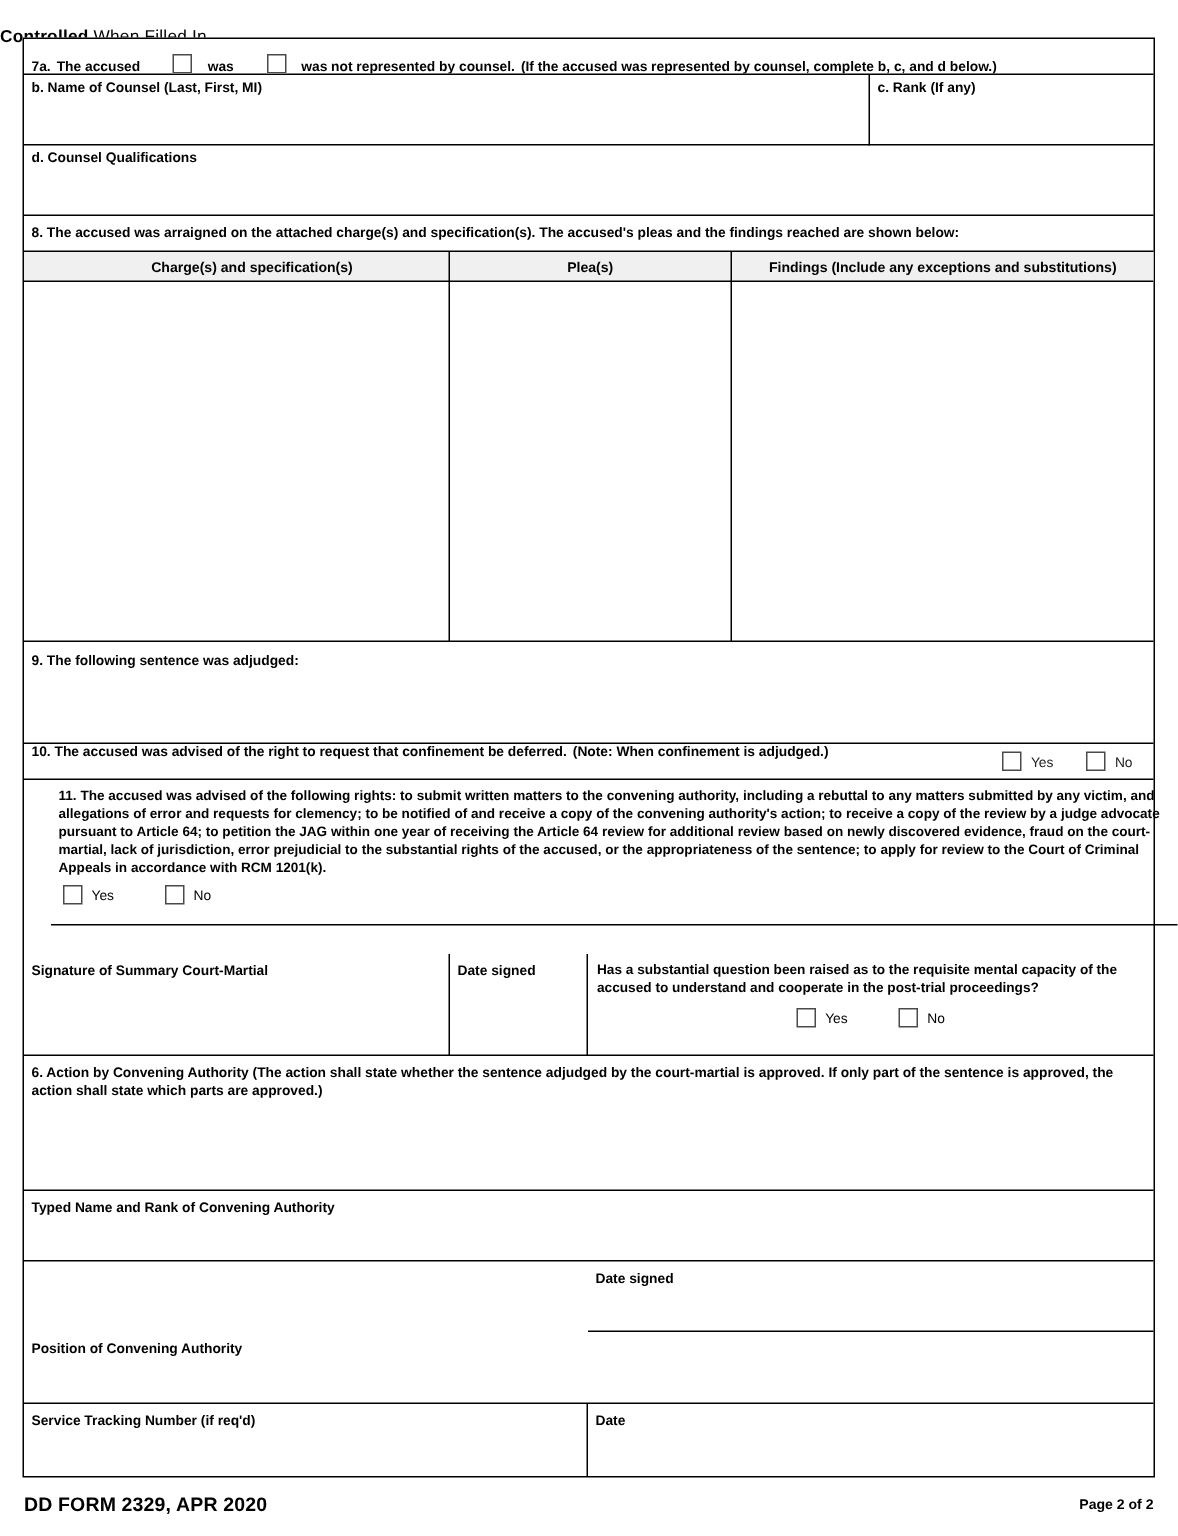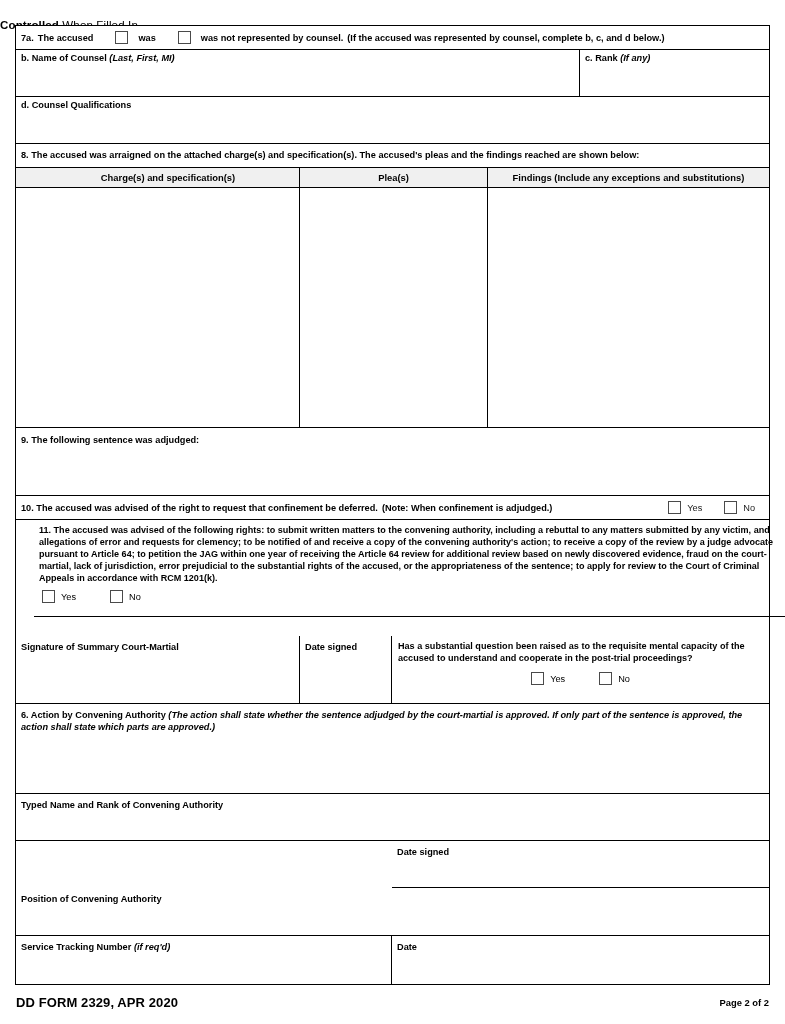--- a/index.html
+++ b/index.html
@@ -57,28 +57,27 @@
   .bl-b { border-bottom: 1.1px solid #000; }
   .bl-r { border-right: 1.1px solid #000; }
 
   .lbl {
     font-size: 9.2px;
     font-weight: bold;
     line-height: 1.28;
     padding: 3px 0 0 5px;
   }
   .lbl .it {
-    font-style: italic;
     text-align: center;
   }
 
   
   .row7a {
     display: flex;
-    align-items: center;
+    align-items: flex-end;
     height: 100%;
     padding-left: 5px;
     font-size: 9.2px;
     font-weight: bold;
     white-space: nowrap;
   }
   .row7a .gap-a { width: 22px; }
   .row7a .gap-b { width: 10px; }
   .row7a .gap-c { width: 22px; }
   .row7a .gap-d { width: 10px; }
@@ -101,21 +100,20 @@
     display: flex;
     align-items: center;
     justify-content: center;
     padding: 0 3px;
     line-height: 1.2;
   }
 
   
   .row10 {
     display: flex;
-    align-items: center;
     height: 100%;
     padding-left: 5px;
     font-size: 9.2px;
     font-weight: bold;
     white-space: nowrap;
   }
   .row10 .spacer { flex: 1 1 auto; }
   .yn {
     display: flex;
     align-items: center;

